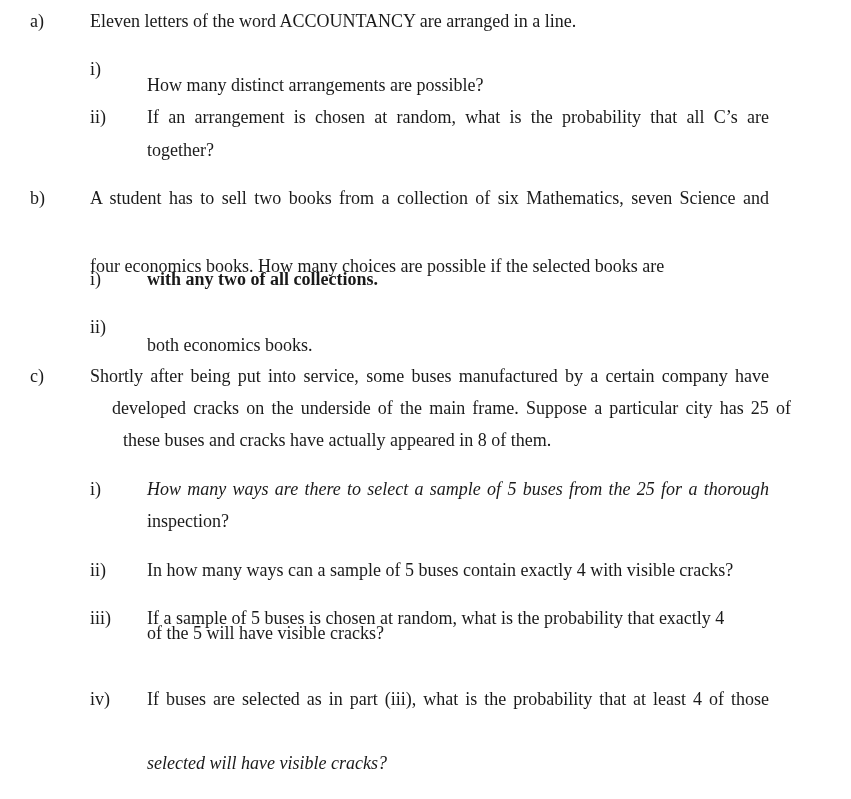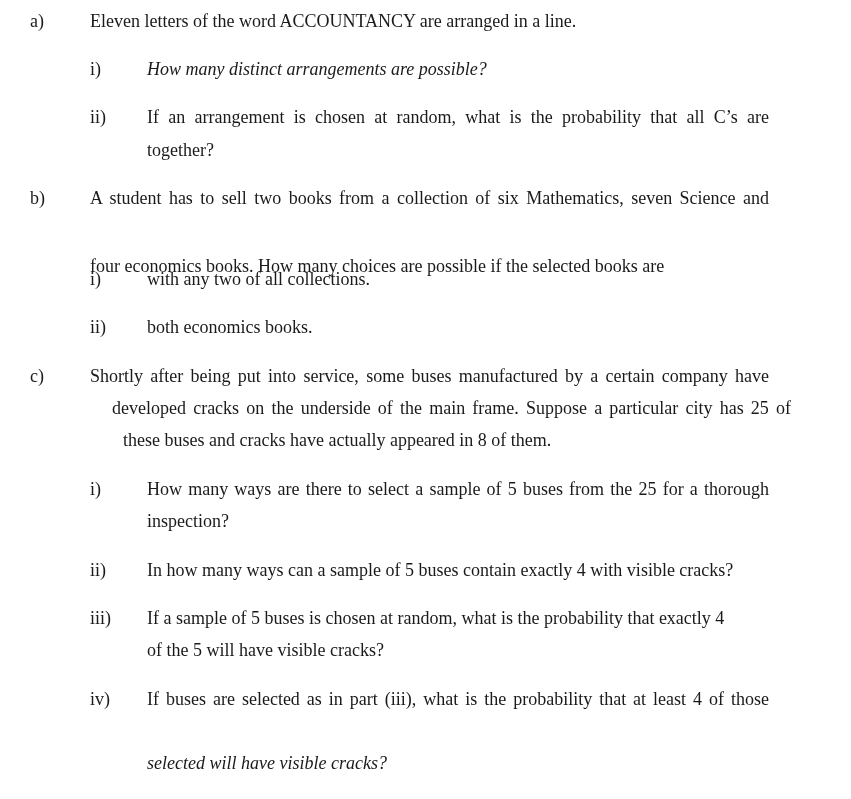--- a/index.html
+++ b/index.html
@@ -13,52 +13,52 @@
   .justify { text-align: justify; text-align-last: justify; white-space: normal; }
 </style>
 </head>
 <body>
 
 <div>
   <span class="label" style="left:30px; top:10px;">a)</span>
   <span class="line" style="left:90px; top:10px;">Eleven letters of the word ACCOUNTANCY are arranged in a line.</span>
 
   <span class="label" style="left:90px; top:58px;">i)</span>
-  <span class="line" style="left:147px; top:58px;font-style:italic;">How many distinct arrangements are possible?</span>
+  <span class="line" style="left:147px; top:74px;">How many distinct arrangements are possible?</span>
 
   <span class="label" style="left:90px; top:106px;">ii)</span>
   <span class="line justify" style="left:147px; top:106px; width:622px;">If an arrangement is chosen at random, what is the probability that all C’s are</span>
   <span class="line" style="left:147px; top:139px;">together?</span>
 </div>
 
 <div>
   <span class="label" style="left:30px; top:187px;">b)</span>
   <span class="line justify" style="left:90px; top:187px; width:679px;font-family:Liberation Serif, serif;">A student has to sell two books from a collection of six Mathematics, seven Science and</span>
   <span class="line" style="left:90px; top:219px;margin-top:36px;">four economics books. How many choices are possible if the selected books are</span>
 
   <span class="label" style="left:90px; top:268px;">i)</span>
-  <span class="line" style="left:147px; top:268px;">with any two of all collections.</span>
+  <span class="line" style="left:147px; top:268px;font-weight:bold;">with any two of all collections.</span>
 
   <span class="label" style="left:90px; top:316px;">ii)</span>
-  <span class="line" style="left:147px; top:316px;">both economics books.</span>
+  <span class="line" style="left:147px; top:334px;">both economics books.</span>
 </div>
 
 <div>
   <span class="label" style="left:30px; top:365px;">c)</span>
   <span class="line justify" style="left:90px; top:365px; width:679px;">Shortly after being put into service, some buses manufactured by a certain company have</span>
   <span class="line justify" style="left:86px; top:397px; width:679px;margin-left:26px;">developed cracks on the underside of the main frame. Suppose a particular city has 25 of</span>
   <span class="line" style="left:90px; top:429px;margin-left:33px;">these buses and cracks have actually appeared in 8 of them.</span>
 
   <span class="label" style="left:90px; top:478px;">i)</span>
-  <span class="line justify" style="left:147px; top:478px; width:622px;">How many ways are there to select a sample of 5 buses from the 25 for a thorough</span>
+  <span class="line justify" style="left:147px; top:478px; width:622px;font-style:italic;">How many ways are there to select a sample of 5 buses from the 25 for a thorough</span>
   <span class="line" style="left:147px; top:510px;">inspection?</span>
 
   <span class="label" style="left:90px; top:559px;">ii)</span>
   <span class="line" style="left:147px; top:559px;">In how many ways can a sample of 5 buses contain exactly 4 with visible cracks?</span>
 
   <span class="label" style="left:90px; top:607px;">iii)</span>
   <span class="line" style="left:147px; top:607px;">If a sample of 5 buses is chosen at random, what is the probability that exactly 4</span>
-  <span class="line" style="left:147px; top:639px;text-align:right;">of the 5 will have visible cracks?</span>
+  <span class="line" style="left:147px; top:622px;text-align:right;">of the 5 will have visible cracks?</span>
 
   <span class="label" style="left:90px; top:688px;">iv)</span>
   <span class="line justify" style="left:147px; top:688px; width:622px;">If buses are selected as in part (iii), what is the probability that at least 4 of those</span>
   <span class="line" style="left:147px; top:752px;font-style:italic;">selected will have visible cracks?</span>
 </div>
 
 </body></html>

